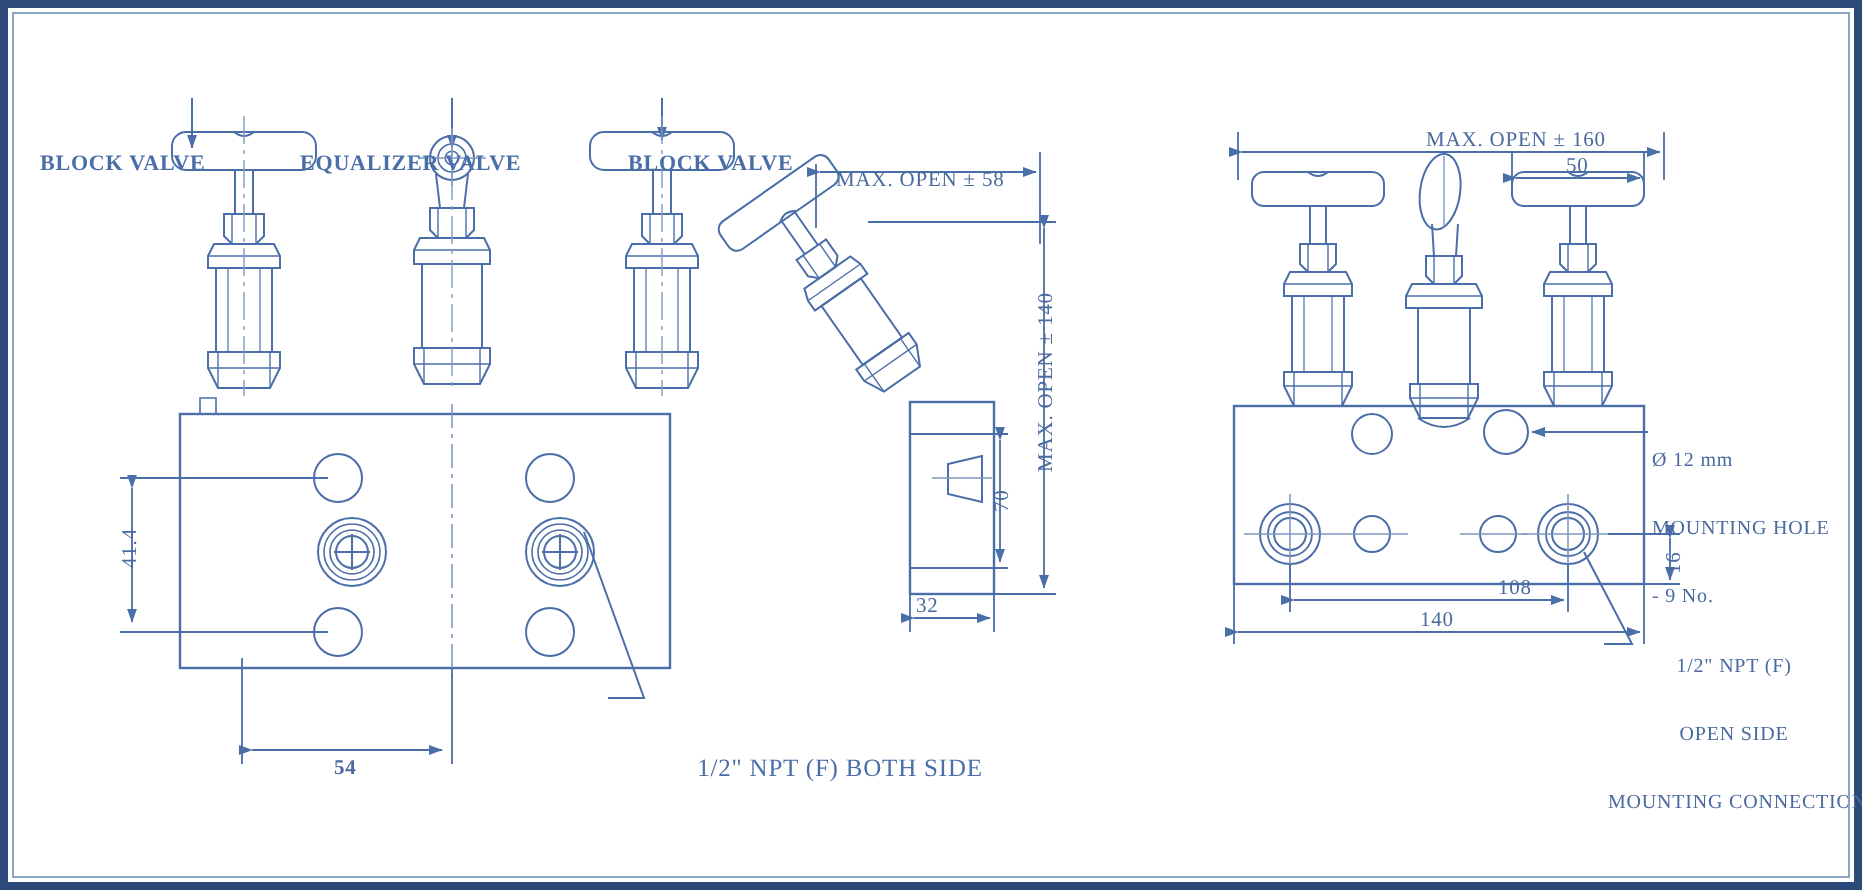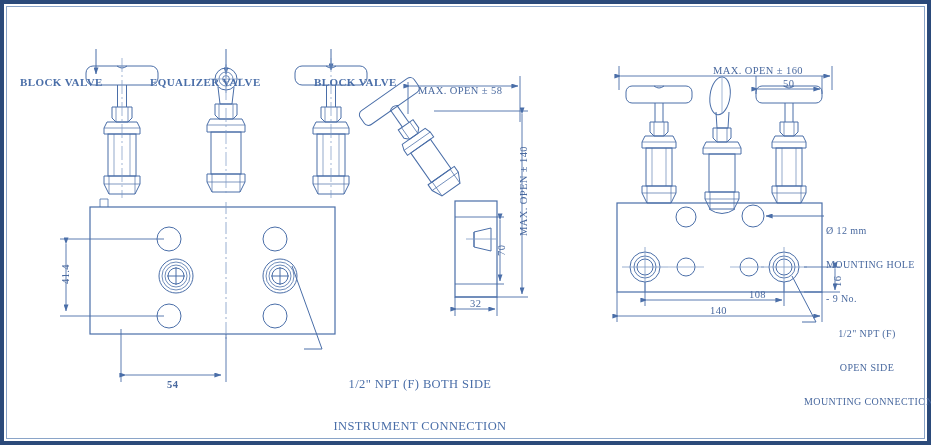--- a/index.html
+++ b/index.html
@@ -322,21 +322,21 @@
   <div class="lbl lbl-head" style="left:16px;top:30px;">BLOCK VALVE</div>
   <div class="lbl lbl-head" style="left:146px;top:30px;text-align:center;">EQUALIZER VALVE</div>
   <div class="lbl lbl-head" style="left:310px;top:30px;">BLOCK VALVE</div>
 
   <div class="lbl lbl-dim rot90" style="left:56px;top:280px;">41.4</div>
   <div class="lbl lbl-dim" style="left:163px;top:375px;font-weight:bold;">54</div>
 
   <div class="lbl lbl-dim" style="left:414px;top:81px;">MAX. OPEN ± 58</div>
   <div class="lbl lbl-dim rot90" style="left:514px;top:232px;">MAX. OPEN ± 140</div>
   <div class="lbl lbl-dim rot90" style="left:492px;top:252px;">70</div>
-  <div class="lbl lbl-dim" style="left:466px;top:294px;">32</div>
+  <div class="lbl lbl-dim" style="left:454px;top:294px;">32</div>
 
   <div class="lbl lbl-dim" style="left:672px;top:61px;margin-left:37px;">MAX. OPEN ± 160</div>
   <div class="lbl lbl-dim" style="left:779px;top:74px;">50</div>
   <div class="lbl lbl-dim" style="left:697px;top:285px;margin-left:48px;">108</div>
   <div class="lbl lbl-dim" style="left:706px;top:301px;">140</div>
   <div class="lbl lbl-dim rot90" style="left:828px;top:283px;">16</div>
 
   <div class="lbl lbl-note" style="left:822px;top:199px;">
     <div>Ø 12 mm</div>
     <div>MOUNTING HOLE</div>
@@ -344,16 +344,15 @@
   </div>
 
   <div class="lbl lbl-note" style="left:800px;top:302px;text-align:center;width:126px;">
     <div>1/2" NPT (F)</div>
     <div>OPEN SIDE</div>
     <div>MOUNTING CONNECTION</div>
   </div>
 
   <div class="lbl lbl-note-c" style="left:296px;top:345px;width:240px;">
     <div>1/2" NPT (F) BOTH SIDE</div>
-    <div>INSTRUMENT CONNECTION</div>
   </div>
 
 </div>
 
 </body></html>

